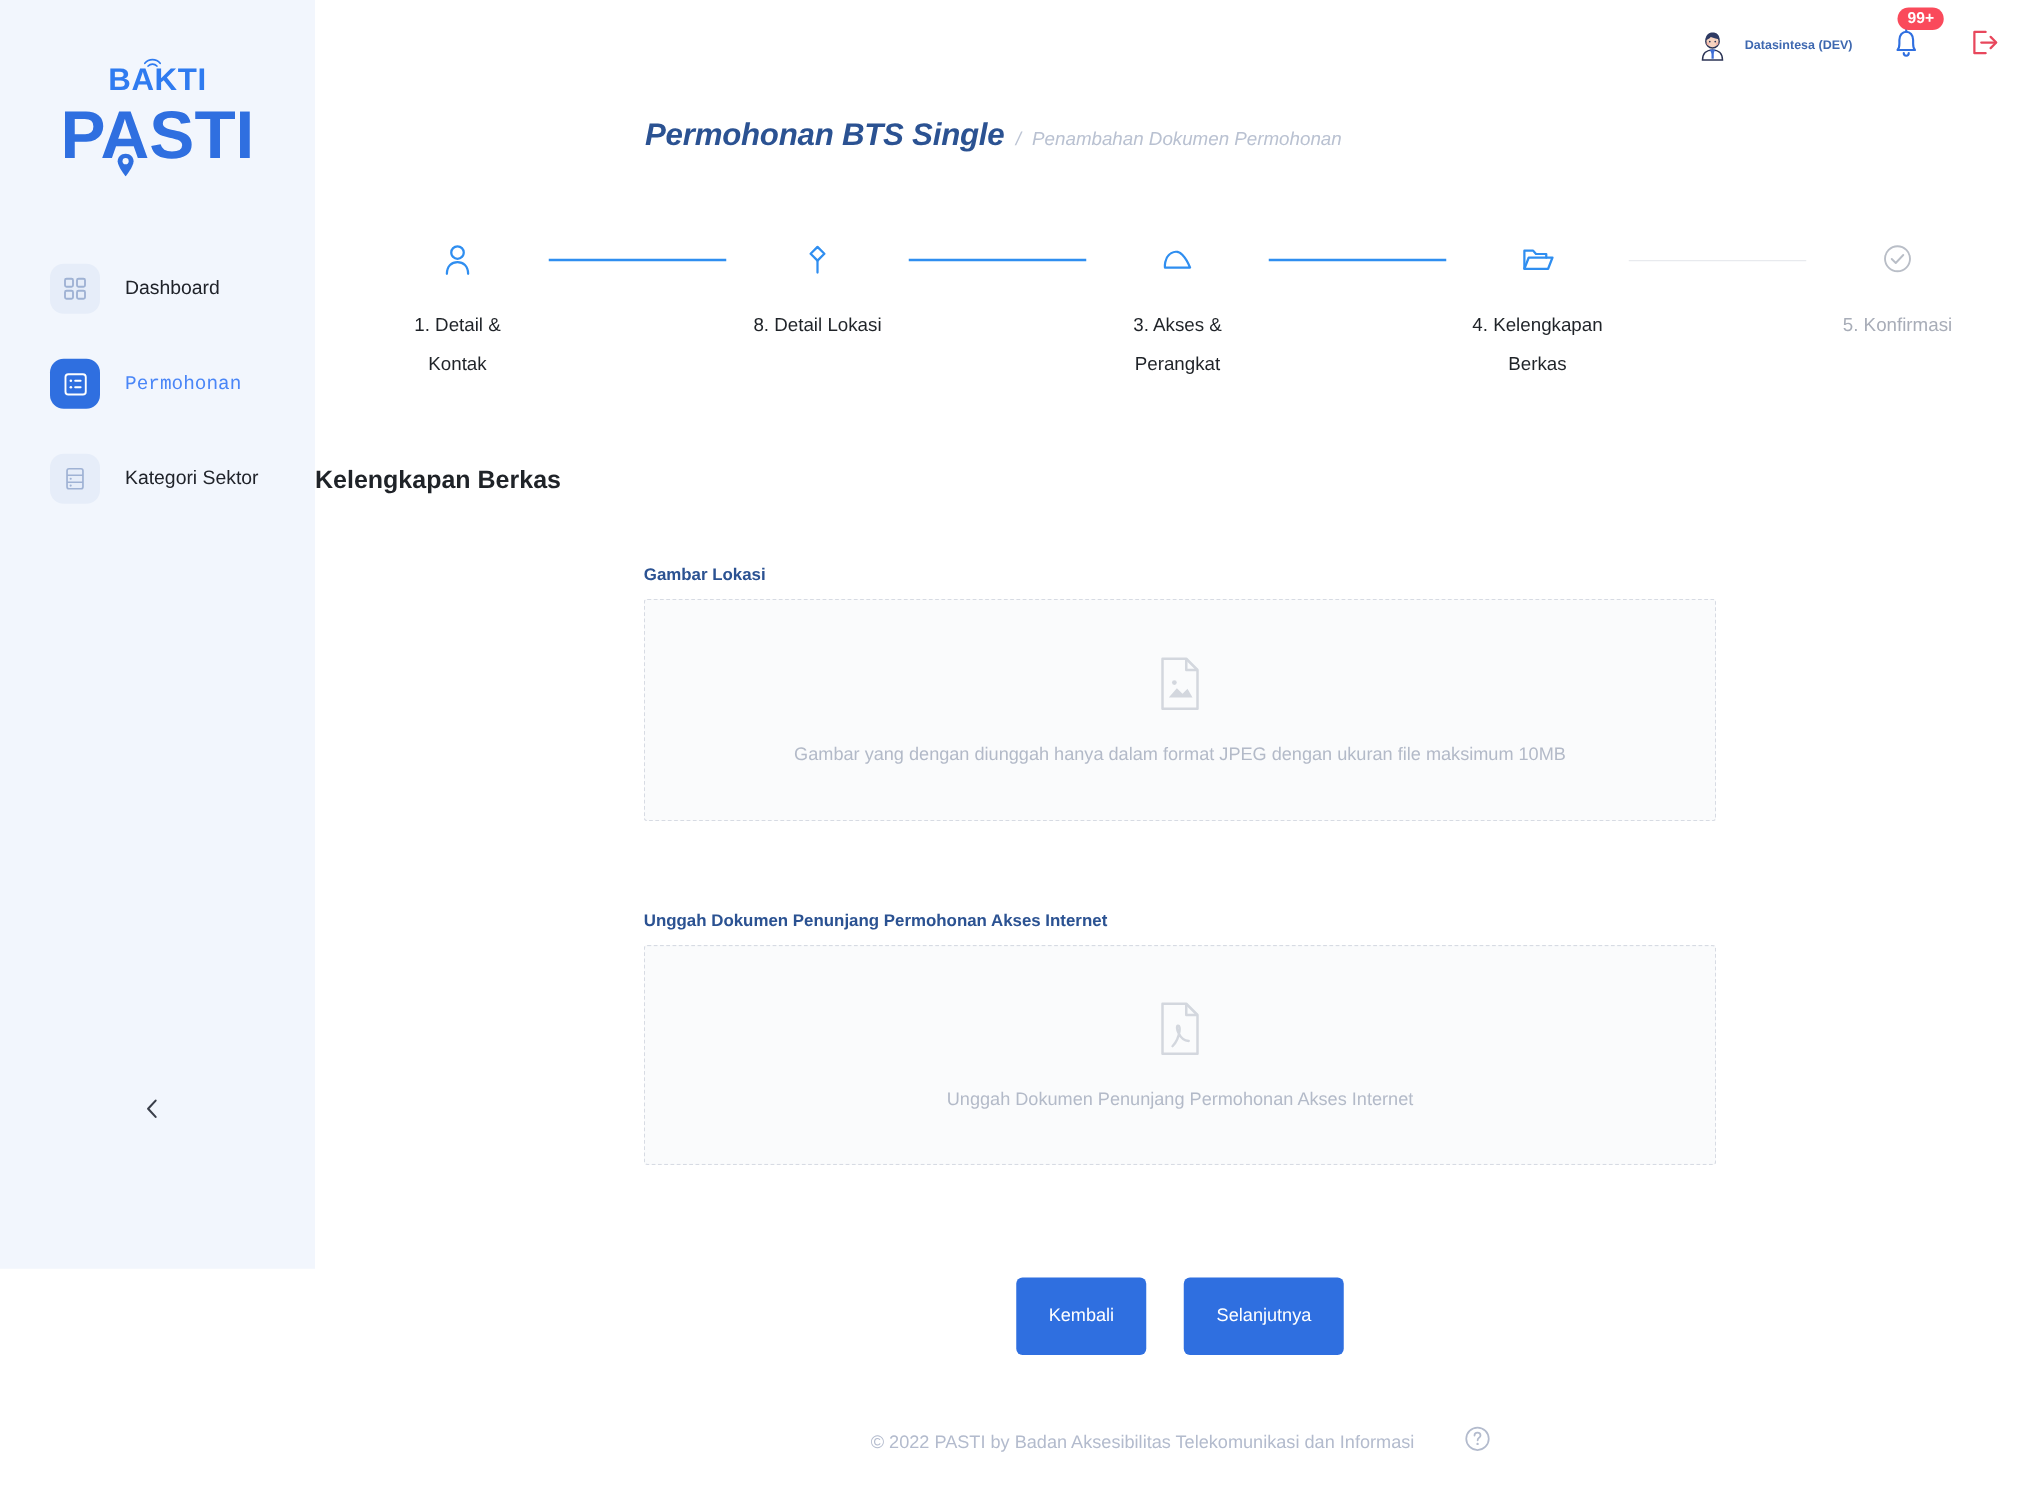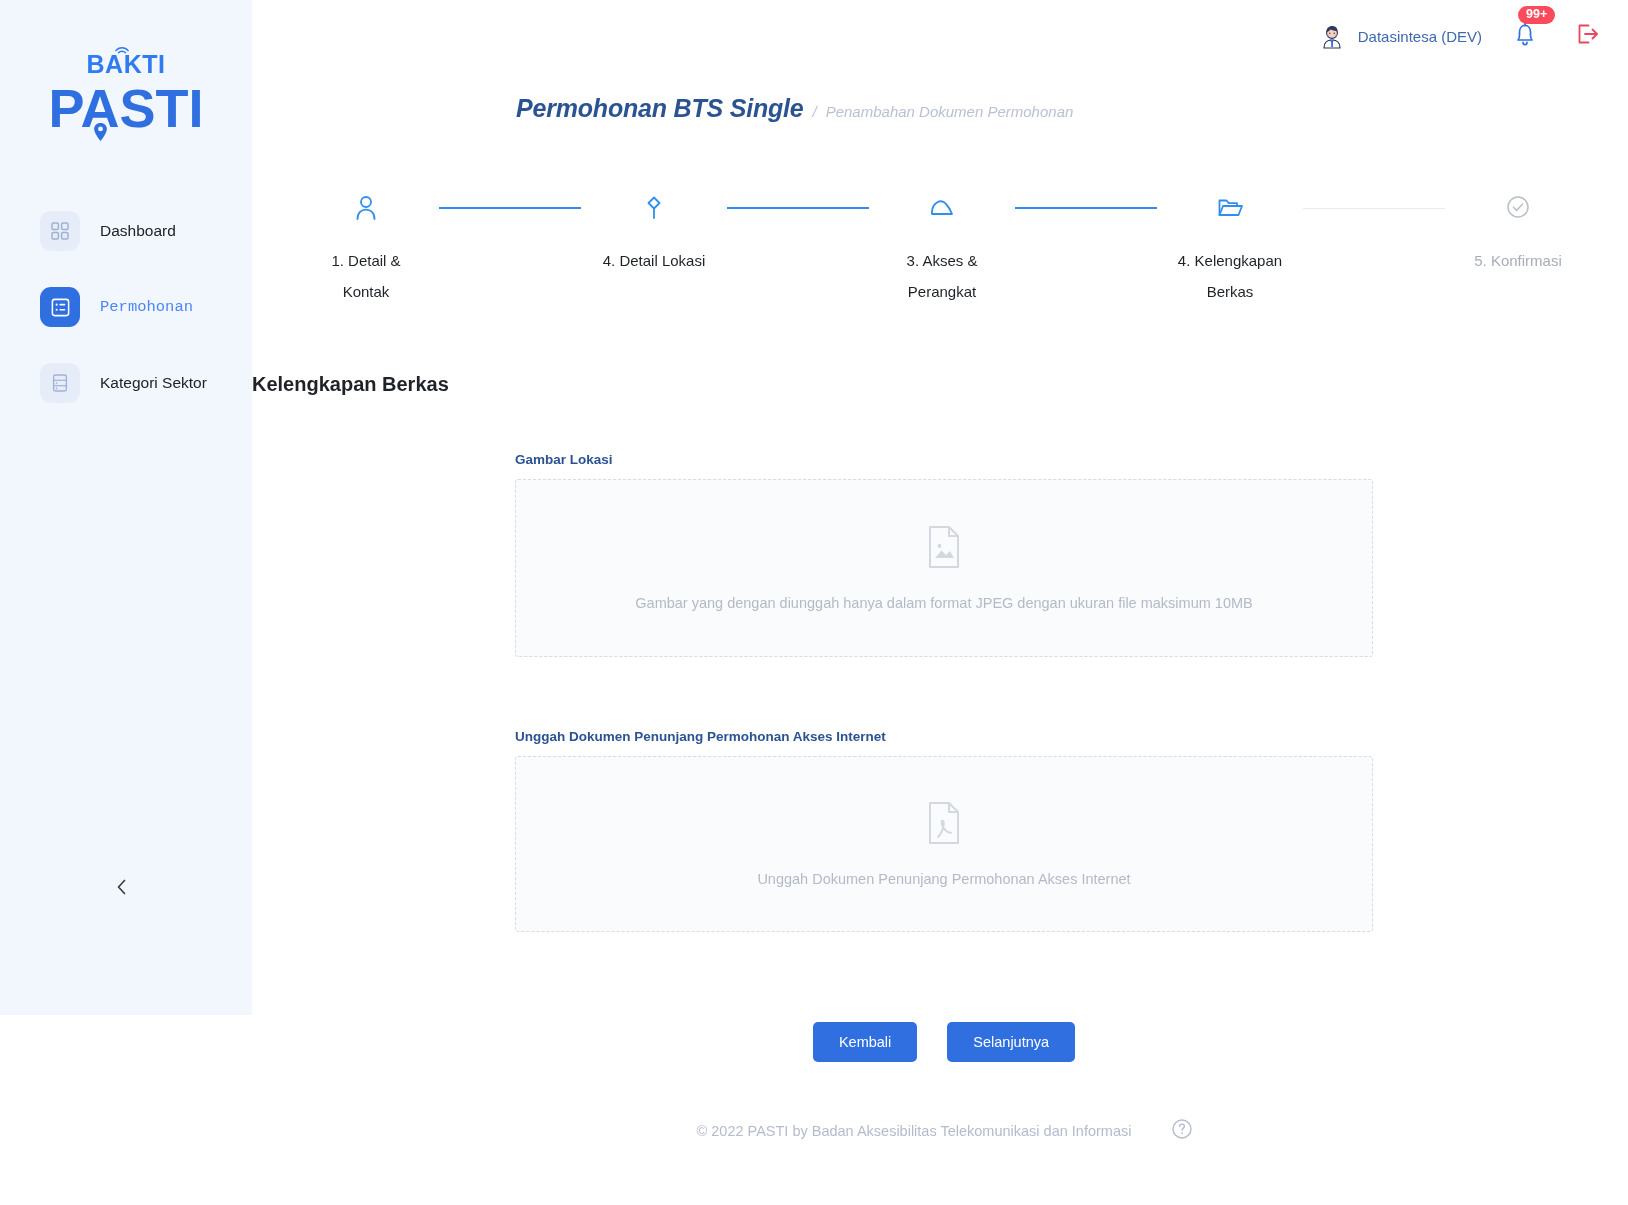--- a/index.html
+++ b/index.html
@@ -103,21 +103,21 @@
   .topbar {
     height: 72px;
     display: flex;
     align-items: center;
     justify-content: flex-end;
     padding-right: 28px;
     gap: 0px;
   }
   .user-chip { display: flex; align-items: center; gap: 10px; cursor: pointer; }
   .avatar { width: 32px; height: 32px; flex: 0 0 auto; }
-  .user-name { font-size: 15px; font-weight: normal; color: #3e68b0; white-space: nowrap; text-align: right; }
+  .user-name { font-size: 10px; font-weight: bold; color: #3e68b0; white-space: nowrap; text-align: right; }
   .bell-wrap { position: relative; margin-left: 30px; cursor: pointer; width: 28px; height: 32px;}
   .badge {
     position: absolute;
     top: -14px; left: 6px;
     background: #fa4a5b;
     color: #fff;
     font-size: 12.5px;
     font-weight: bold;
     border-radius: 11px;
     padding: 2px 8px 3px 8px;
@@ -204,21 +204,21 @@
     gap: 30px;
     margin-top: 90px;
   }
   .btn {
     background: #2f6fe0;
     color: #ffffff;
     border: none;
     border-radius: 5px;
     font-size: 14.5px;
     font-family: "Liberation Sans", sans-serif;
-    padding: 12px 26px;
+    padding: 23px 26px;
     cursor: pointer;
   }
 
   .footer {
     margin-top: 56px;
     display: flex;
     align-items: center;
     justify-content: center;
     gap: 40px;
     padding-left: 10px;
@@ -365,21 +365,21 @@
 
         <div class="connector"></div>
 
         <div class="step">
           <span class="step-icon">
             <svg width="26" height="28" viewBox="0 0 26 28">
               <path d="M13 3.5 L18.5 9 L13 14.5 L7.5 9 Z" fill="none" stroke="#2f8ef0" stroke-width="1.8" stroke-linejoin="round"></path>
               <line x1="13" y1="14.5" x2="13" y2="24" stroke="#2f8ef0" stroke-width="1.8" stroke-linecap="round"></line>
             </svg>
           </span>
-          <span class="step-label">4. Detail Lokasi</span>
+          <span class="step-label">8. Detail Lokasi</span>
         </div>
 
         <div class="connector"></div>
 
         <div class="step">
           <span class="step-icon">
             <svg width="30" height="28" viewBox="0 0 30 28">
               <path d="M5 20 C5 20 4 12 10 8.5 C13.5 6.4 17 7.6 19 10 C22.5 13.6 25 20 25 20 Z" fill="none" stroke="#2f8ef0" stroke-width="1.8" stroke-linejoin="round"></path>
             </svg>
           </span>

